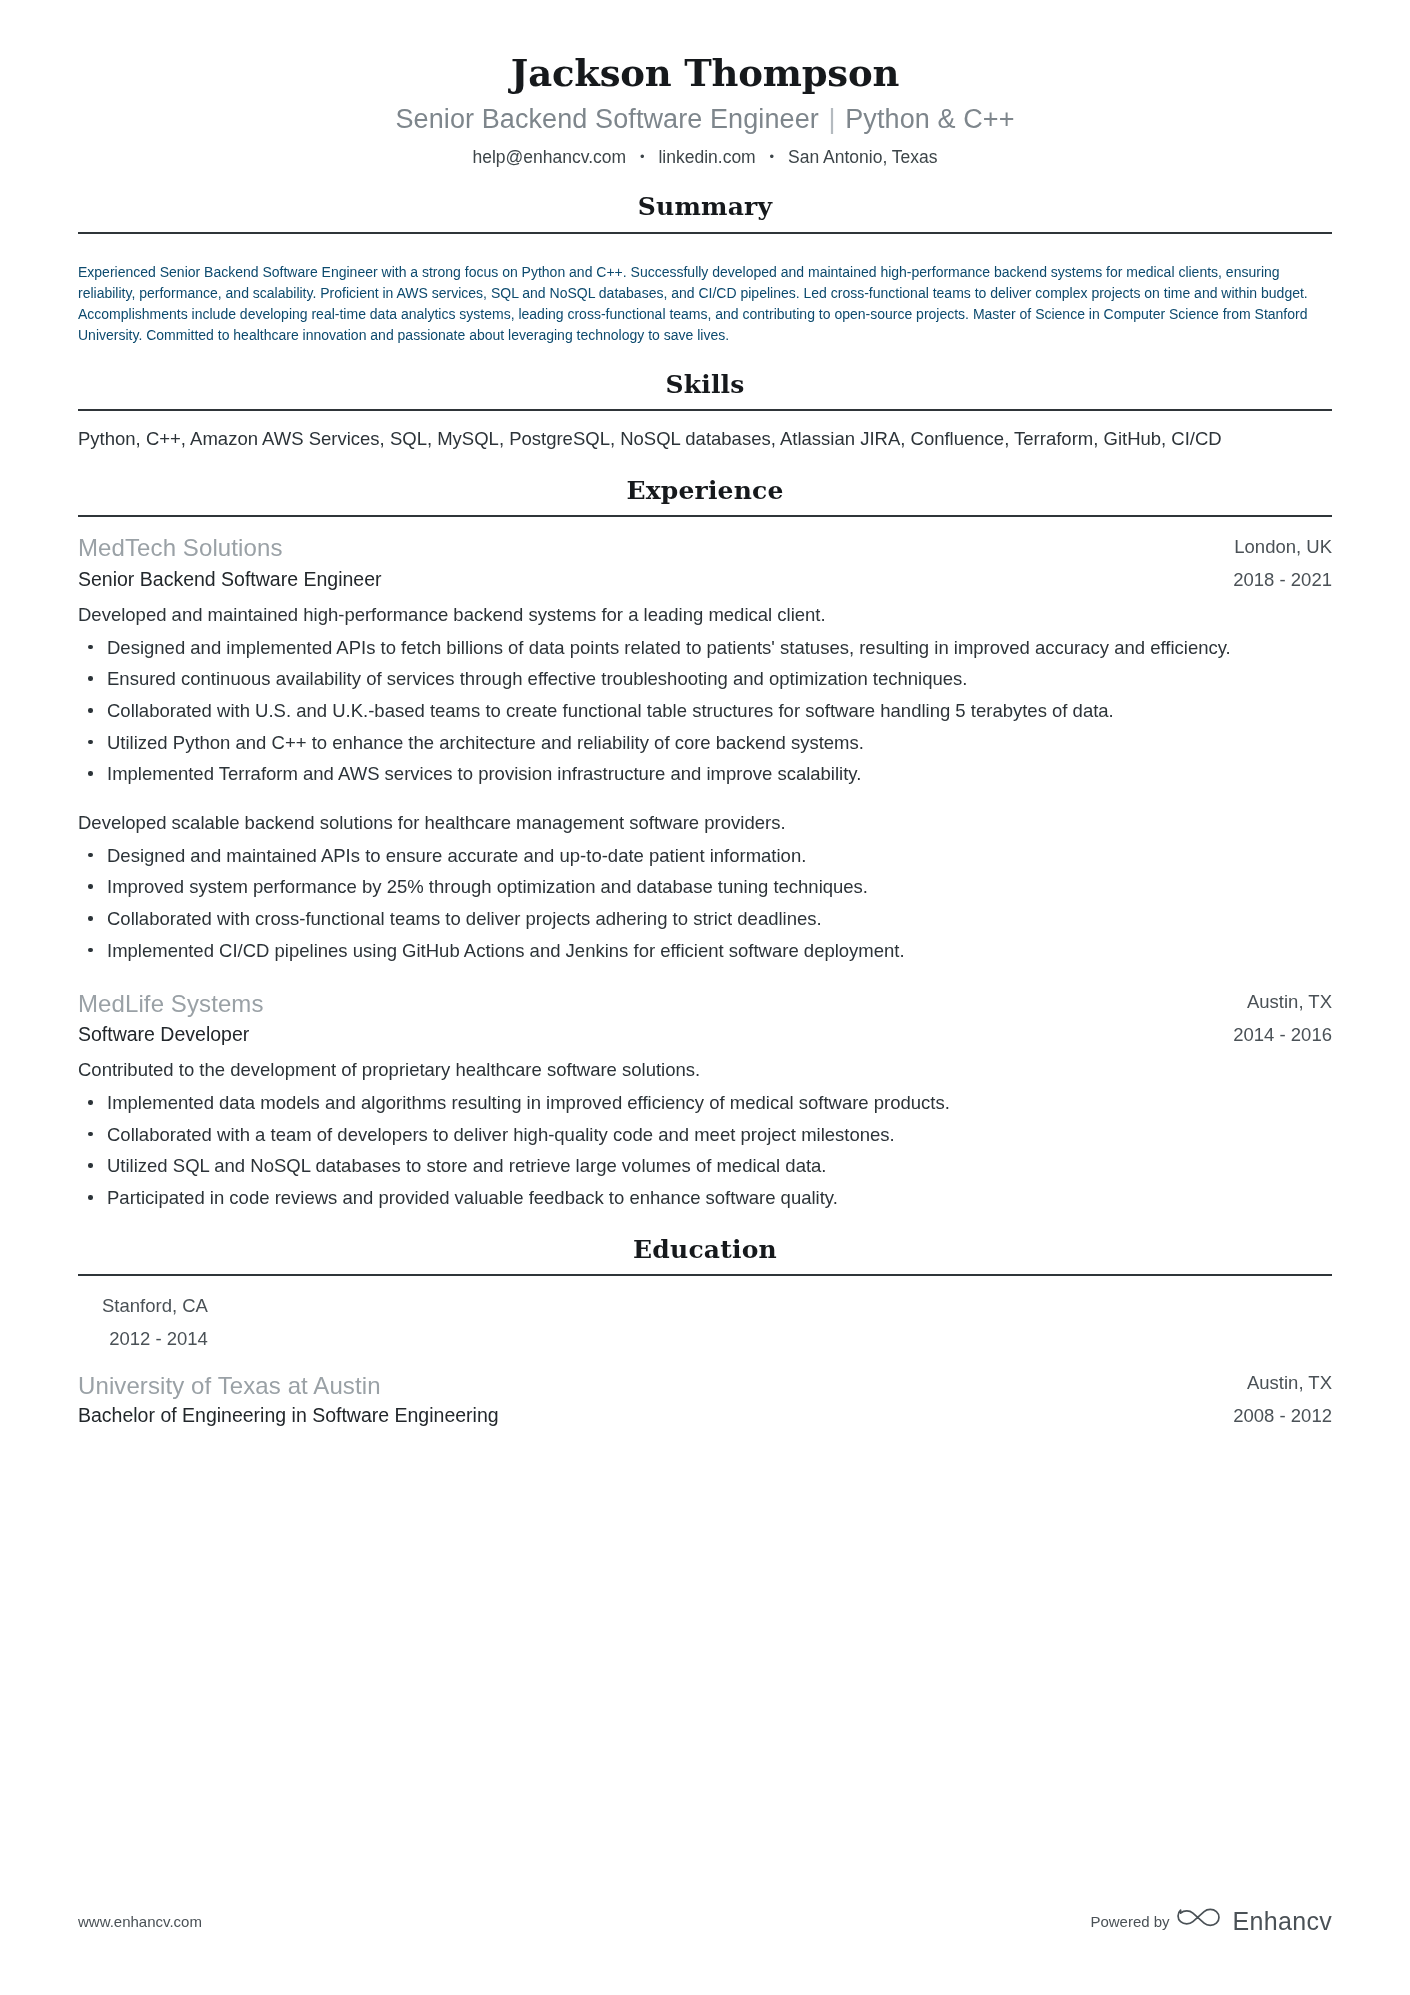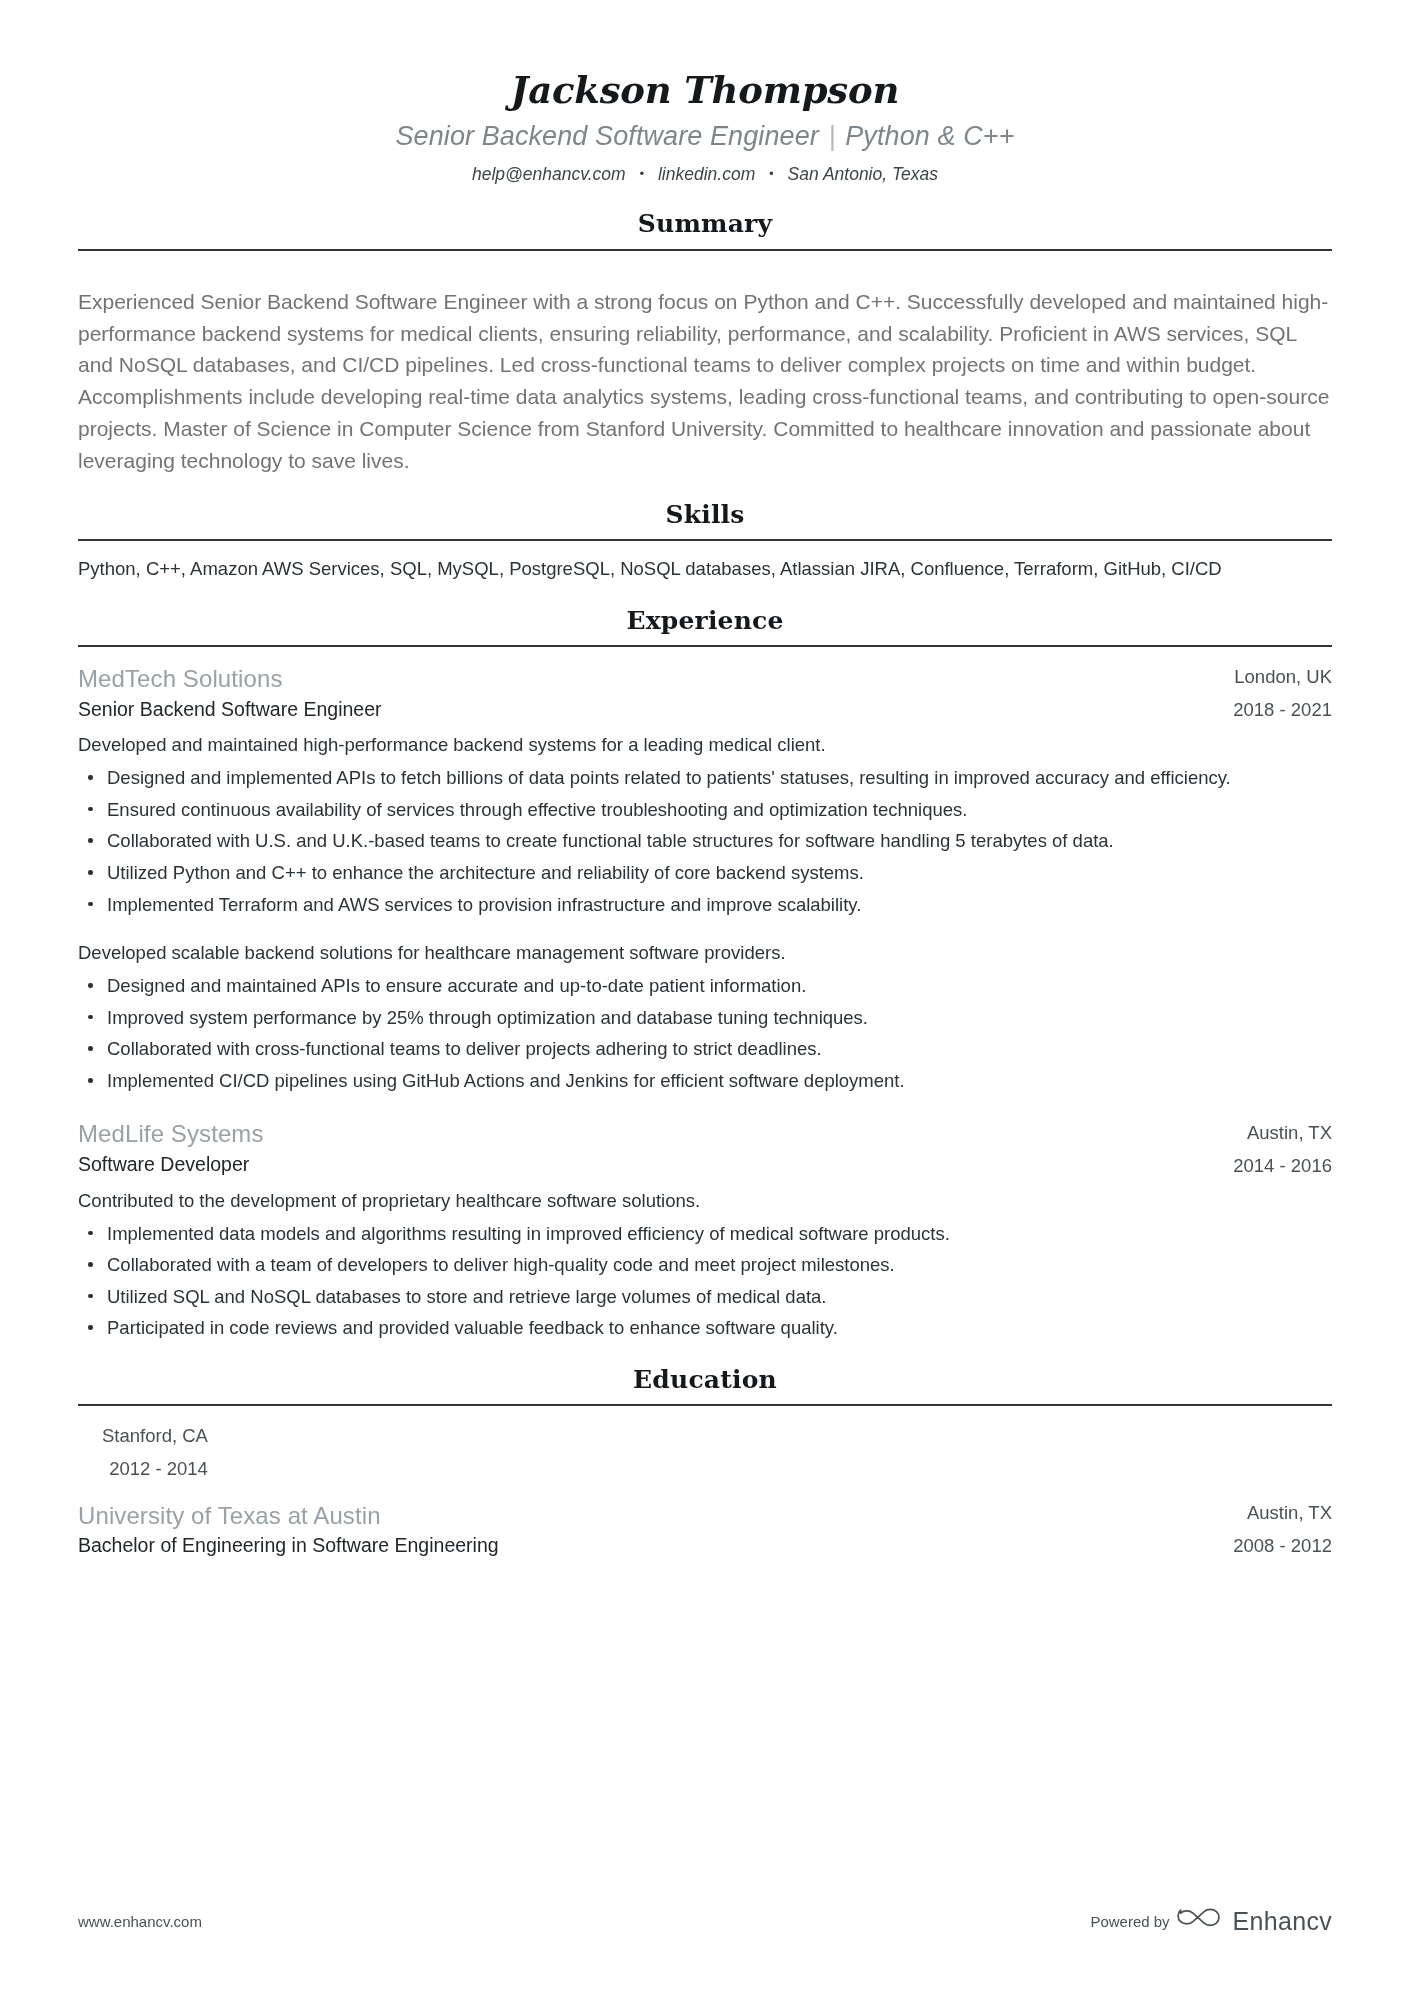--- a/index.html
+++ b/index.html
@@ -19,22 +19,21 @@
     width: 1410px;
     height: 1995px;
     box-sizing: border-box;
     padding: 0 78px;
     position: relative;
   }
 
   
   .header {
     text-align: center;
-    padding-top: 69px;
-    font-style: italic;
+    padding-top: 52px;
   }
   .name {
     font-family: "DejaVu Serif", serif;
     font-weight: 700;
     font-size: 37px;
     letter-spacing: -0.2px;
     color: #16191c;
     line-height: 1.18;
   }
   .headline {
@@ -80,23 +79,23 @@
     border: 0;
     border-top: 2px solid #2f3539;
     margin: 9px 0 0 0;
   }
   .section-body {
     padding-top: 14px;
   }
 
   
   .paragraph {
-    font-size: 21px;
+    font-size: 14px;
     line-height: 1.52;
-    color: #737373;
+    color: #0c4a6e;
   }
   .skills-text {
     font-size: 18.5px;
     line-height: 1.5;
     color: #2c3338;
   }
 
   
   .entry {
     margin-bottom: 6px;

